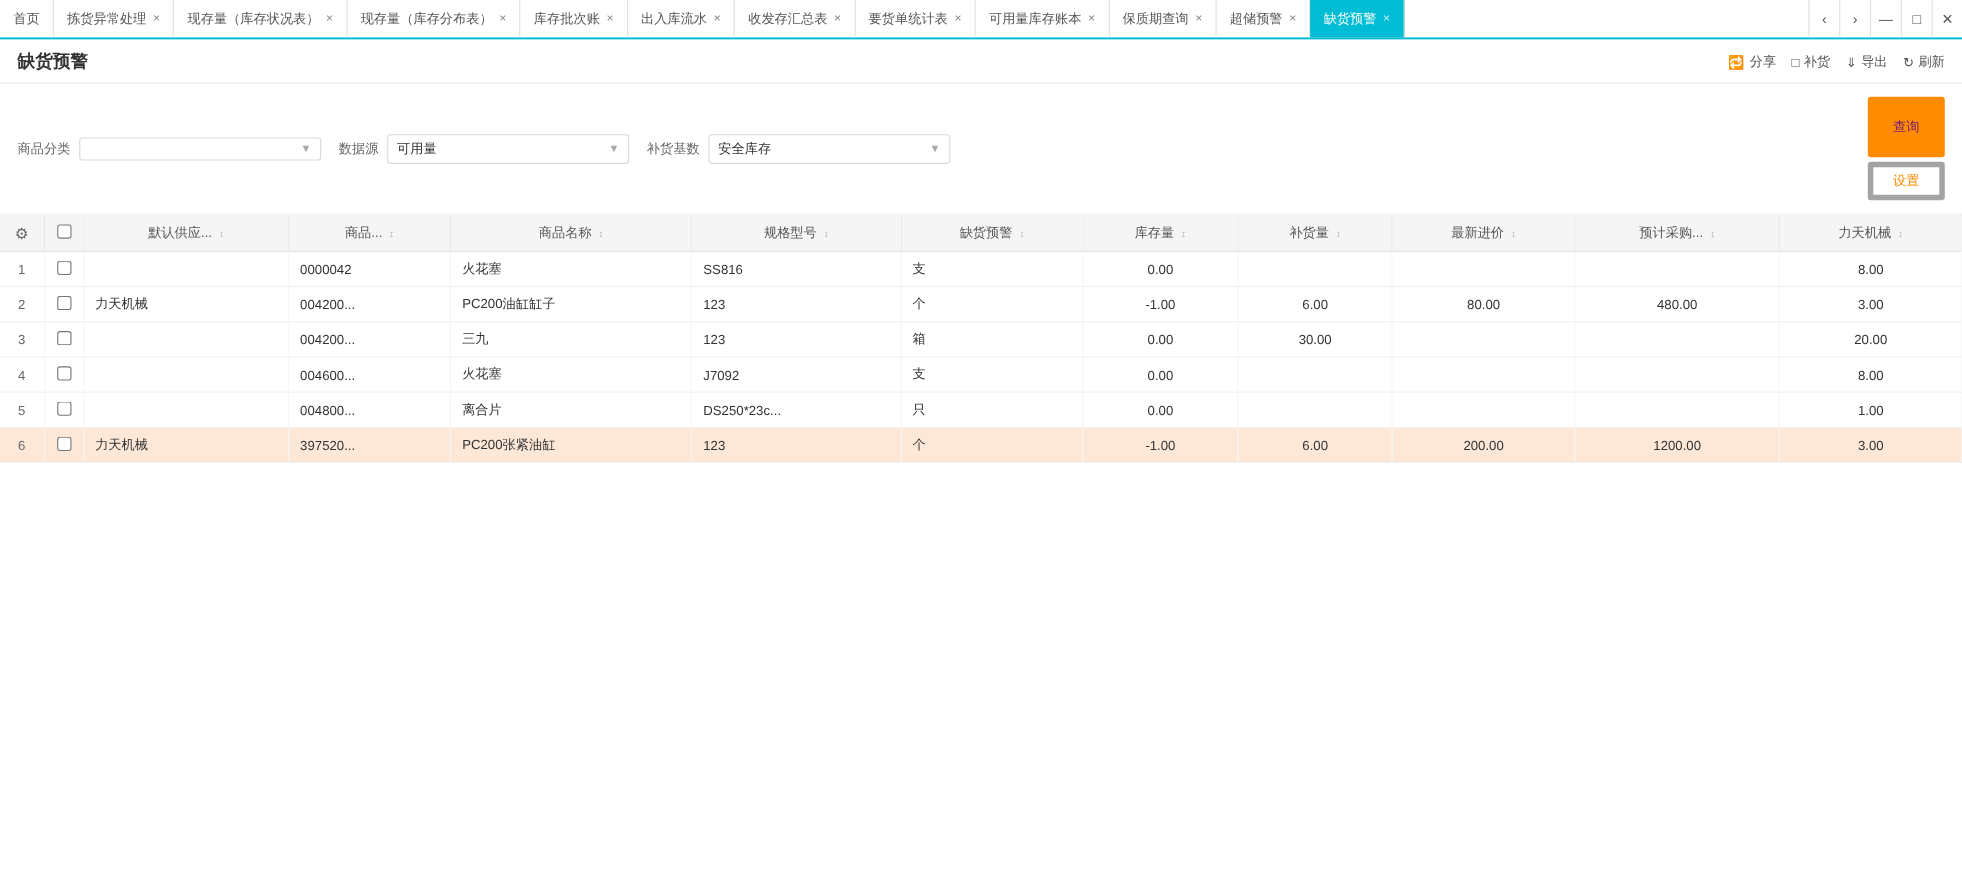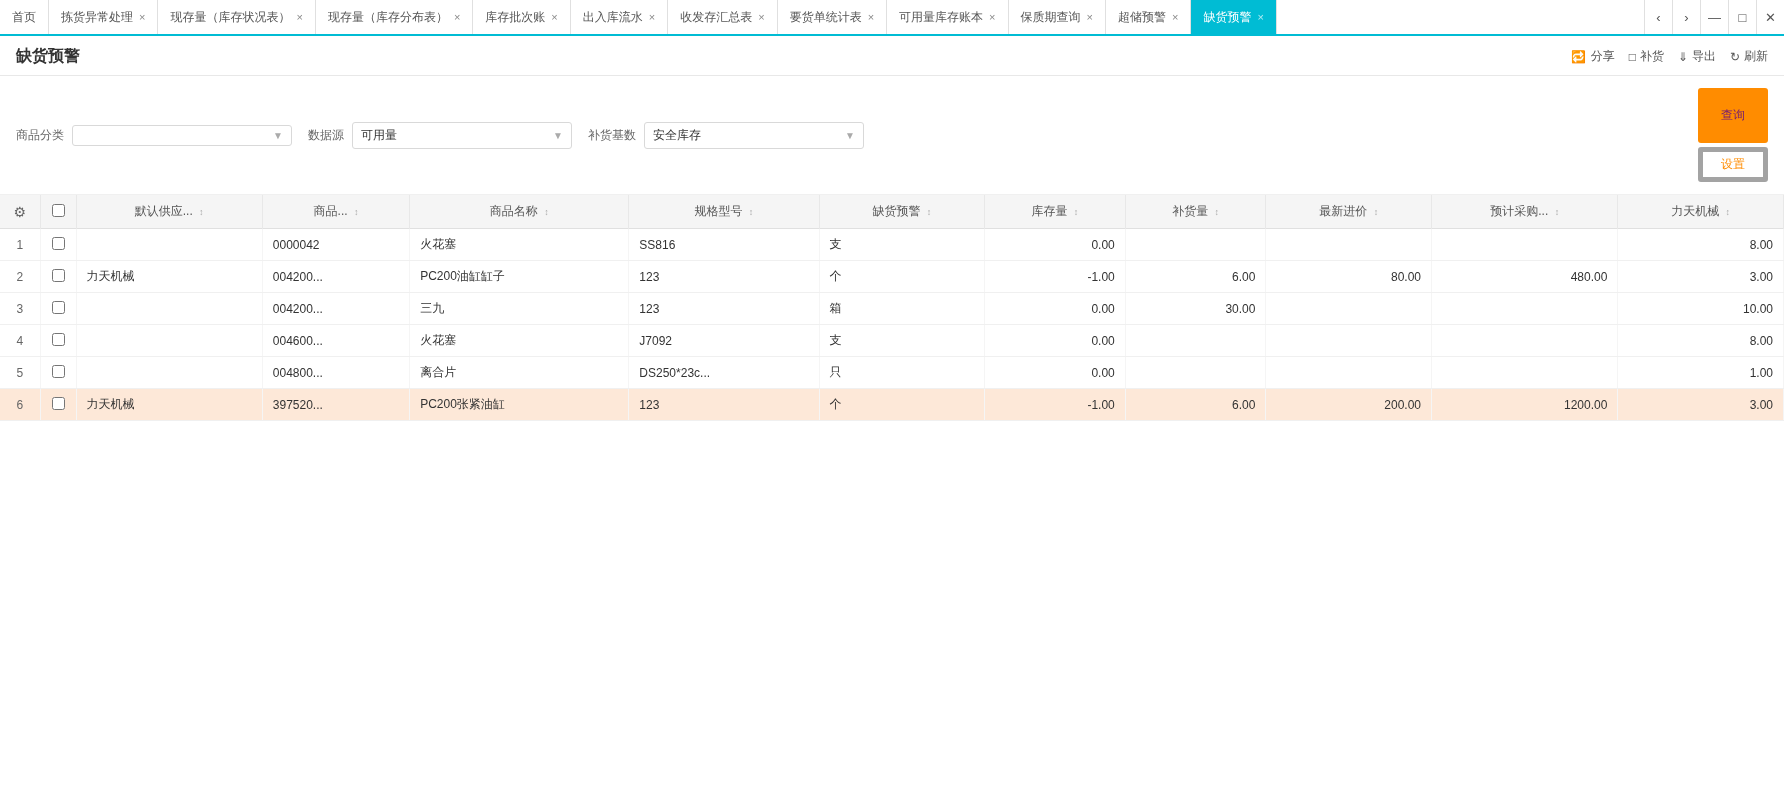--- a/index.html
+++ b/index.html
@@ -188,21 +188,21 @@
 
     .th-settings {
       width: 40px;
       text-align: center;
     }
     .th-checkbox {
       width: 36px;
       text-align: center;
     }
     .td-center { text-align: center; }
-    .td-number { text-align: right; }
+    .td-number { text-align: center; }
 
     .gear-icon {
       color: #666;
       font-size: 14px;
       cursor: pointer;
     }
     .checkbox-cell {
       text-align: center;
     }
     input[type="checkbox"] {
@@ -393,21 +393,21 @@
       </td>
       <td></td>
       <td>004200...</td>
       <td>三九</td>
       <td>123</td>
       <td>箱</td>
       <td class="td-number">0.00</td>
       <td class="td-number">30.00</td>
       <td class="td-number"></td>
       <td class="td-number"></td>
-      <td class="td-number">10.00</td>
+      <td class="td-number">20.00</td>
     </tr>
           <tr>
       <td class="td-center">
         <span class="row-num">4</span>
       </td>
       <td class="checkbox-cell">
         <input type="checkbox" style="">
       </td>
       <td></td>
       <td>004600...</td>

